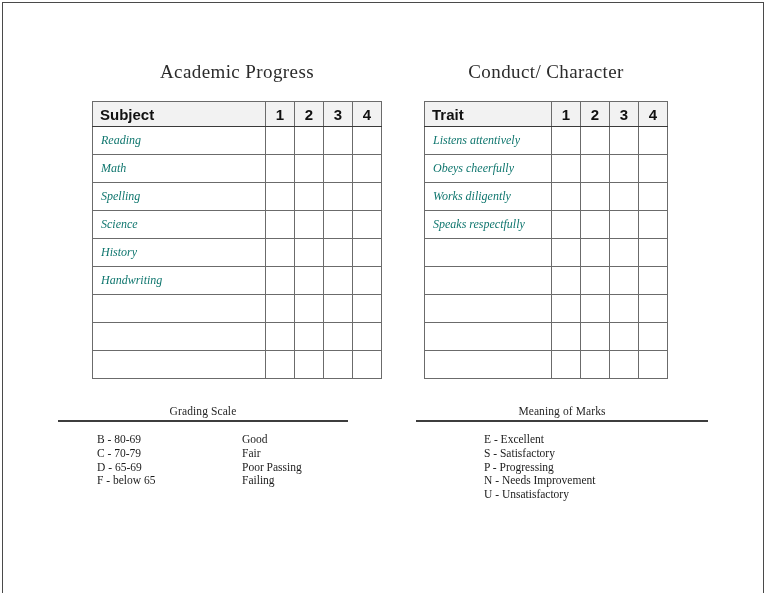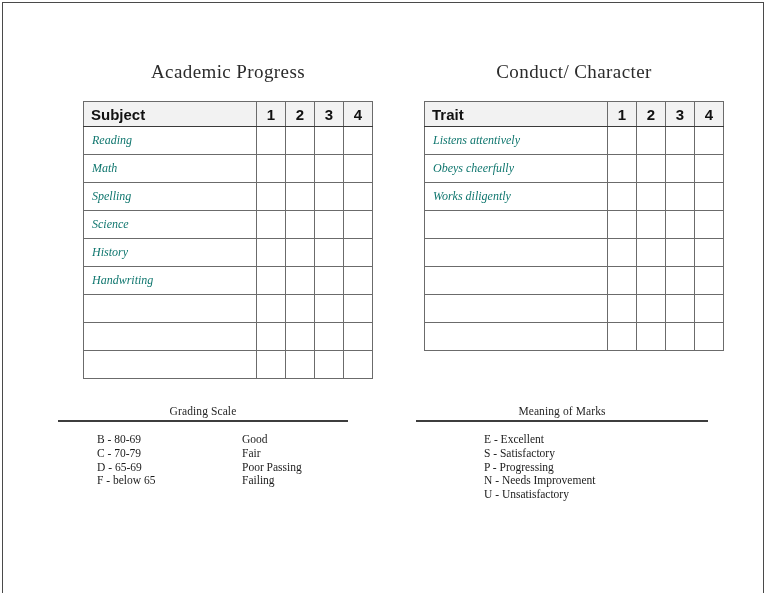--- a/index.html
+++ b/index.html
@@ -32,22 +32,22 @@
     position: absolute;
     left: 0;
     top: 0;
     width: 100%;
     height: 100%;
   }
   .col {
     position: absolute;
     top: 58px;
   }
-  .col-left  { left: 48px;  width: 290px; padding-left: 32px; }
-  .col-right { left: 421px; width: 300px; }
+  .col-left  { left: 57px;  width: 290px; padding-left: 32px; }
+  .col-right { left: 421px; width: 244px; }
 
   
   .section-title {
     font-family: "Liberation Serif", "DejaVu Serif", serif;
     font-size: 19px;
     font-weight: 400;
     letter-spacing: 0.4px;
     text-align: center;
     color: #2b2b2b;
     margin: 0 0 18px 0;
@@ -257,20 +257,27 @@
               <td class="c-mark"></td>
             </tr>
             <tr>
               <td class="c-label">Works diligently</td>
               <td class="c-mark"></td>
               <td class="c-mark"></td>
               <td class="c-mark"></td>
               <td class="c-mark"></td>
             </tr>
             <tr>
+              <td class="c-label">Speaks respectfully</td>
+              <td class="c-mark"></td>
+              <td class="c-mark"></td>
+              <td class="c-mark"></td>
+              <td class="c-mark"></td>
+            </tr>
+            <tr>
               <td class="c-label"></td>
               <td class="c-mark"></td>
               <td class="c-mark"></td>
               <td class="c-mark"></td>
               <td class="c-mark"></td>
             </tr>
             <tr>
               <td class="c-label"></td>
               <td class="c-mark"></td>
               <td class="c-mark"></td>

